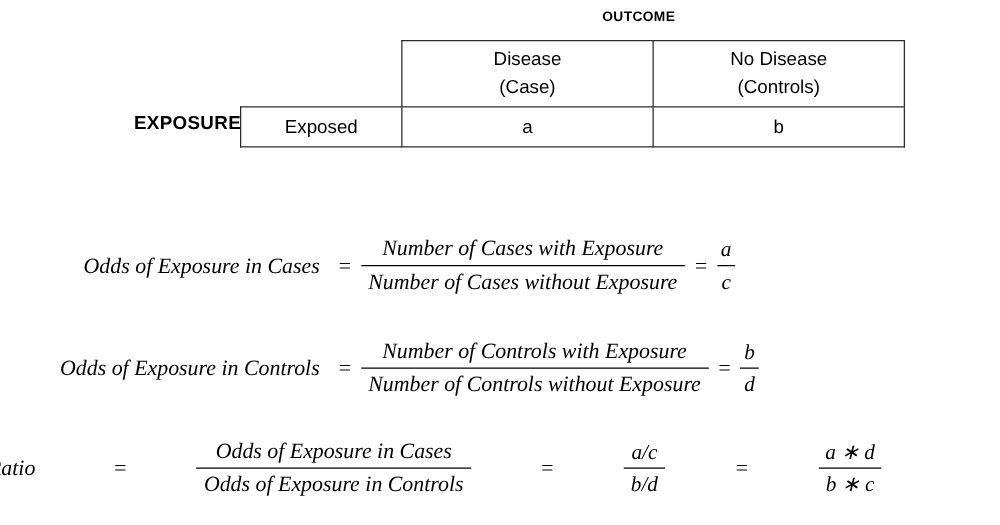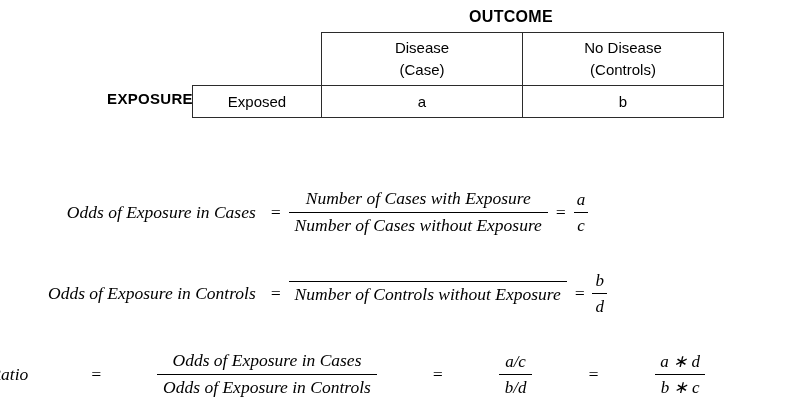--- a/index.html
+++ b/index.html
@@ -23,21 +23,21 @@
     top: 8px;
     width: 800px;
   }
 
   .outcome-title {
     position: absolute;
     left: 311px;
     top: 0px;
     width: 400px;
     text-align: center;
-    font-size: 16px;
+    font-size: 11px;
     font-weight: bold;
     letter-spacing: 0.3px;
   }
 
   .exposure-title {
     position: absolute;
     left: 95px;
     top: 82px;
     width: 110px;
     text-align: center;
@@ -183,20 +183,21 @@
     <span class="frac tiny">
       <span class="num">a</span>
       <span class="den">c</span>
     </span>
   </div>
 
   <div class="eq eq-2">
     <span class="lhs">Odds of Exposure in Controls</span>
     <span class="eqsign">=</span>
     <span class="frac">
+      <span class="num">Number of Controls with Exposure</span>
       <span class="den">Number of Controls without Exposure</span>
     </span>
     <span class="eqsign">=</span>
     <span class="frac tiny">
       <span class="num">b</span>
       <span class="den">d</span>
     </span>
   </div>
 
   <div class="eq eq-3">

